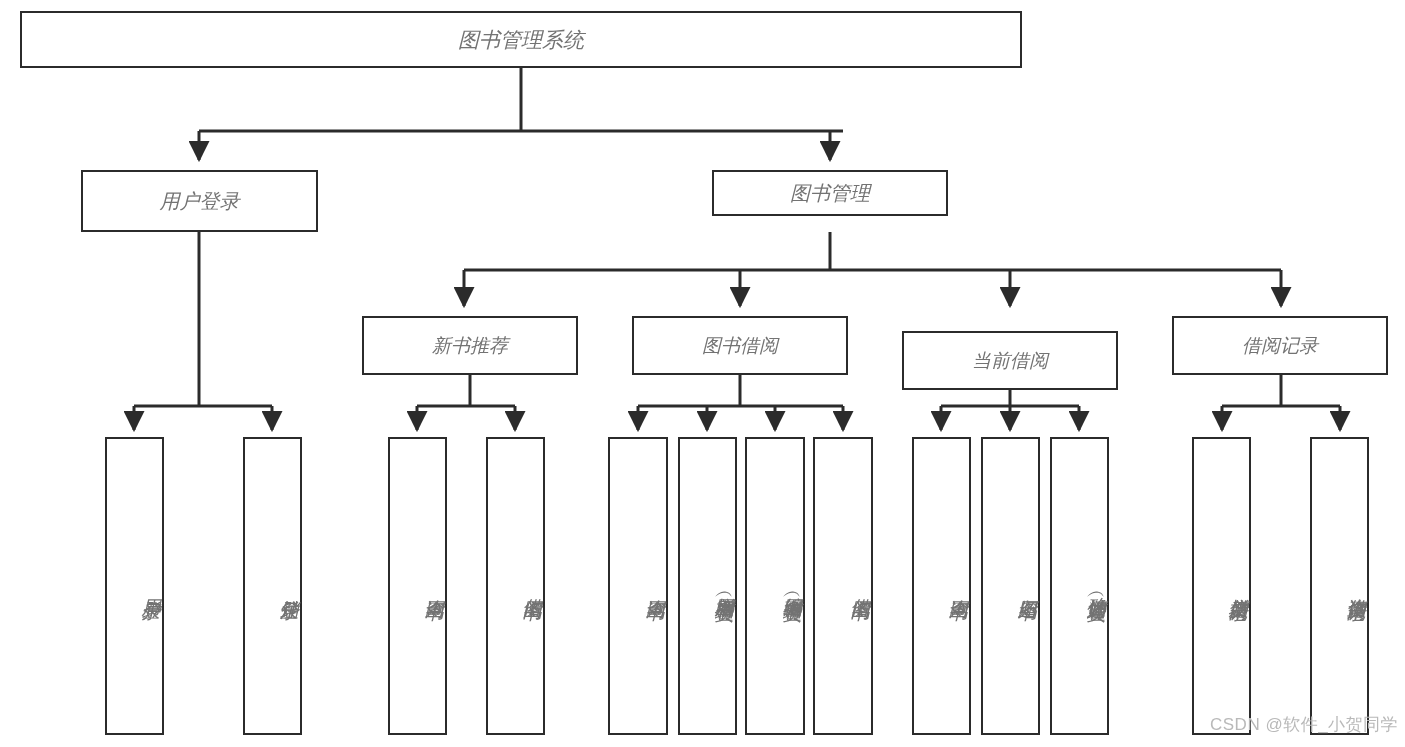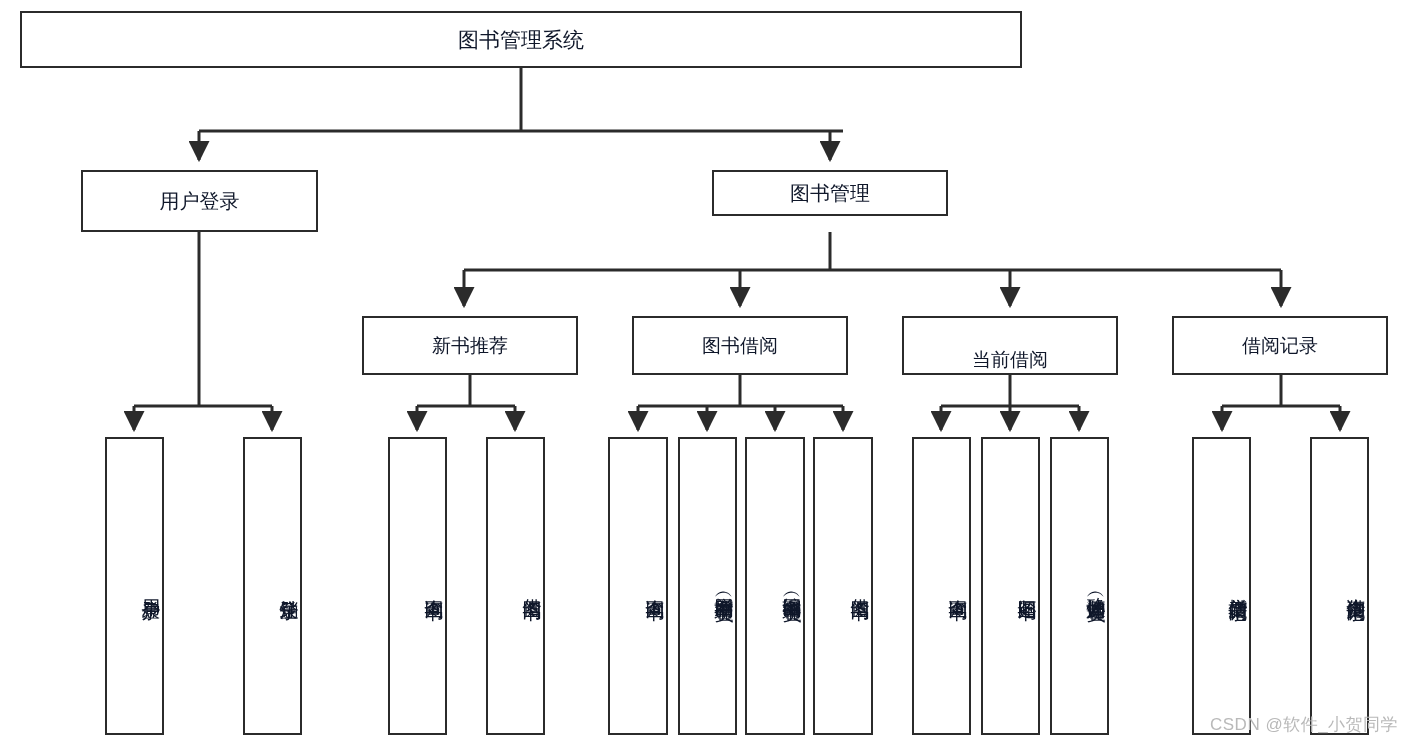--- a/index.html
+++ b/index.html
@@ -24,21 +24,22 @@
     pointer-events: none;
   }
   .node {
     position: absolute;
     box-sizing: border-box;
     border: 2px solid #2b2b2b;
     background: #ffffff;
     display: flex;
     align-items: center;
     justify-content: center;
-    color: #0f172a;
+    color: #737373;
+    font-style: italic;
   }
   .node.root {
     font-size: 21px;
   }
   .node.lvl2 {
     font-size: 20px;
   }
   .node.lvl3 {
     font-size: 19px;
   }
@@ -133,21 +134,21 @@
   <div class="node lvl2" style="left:712px; top:170px; width:236px; height:46px;">
     <span>图书管理</span>
   </div>
 
   <div class="node lvl3" style="left:632px; top:316px; width:216px; height:59px;">
     <span>图书借阅</span>
   </div>
   <div class="node lvl3" style="left:362px; top:316px; width:216px; height:59px;">
     <span>新书推荐</span>
   </div>
-  <div class="node lvl3" style="left:902px; top:316px; width:216px; height:59px;align-items:flex-end;">
+  <div class="node lvl3" style="left:902px; top:331px; width:216px; height:59px;">
     <span>当前借阅</span>
   </div>
   <div class="node lvl3" style="left:1172px; top:316px; width:216px; height:59px;">
     <span>借阅记录</span>
   </div>
 
   <div class="node leaf" style="left:105px; top:437px; width:59px; height:298px;">
     <span class="vtext">用户登录</span>
   </div>
   <div class="node leaf" style="left:243px; top:437px; width:59px; height:298px;">

